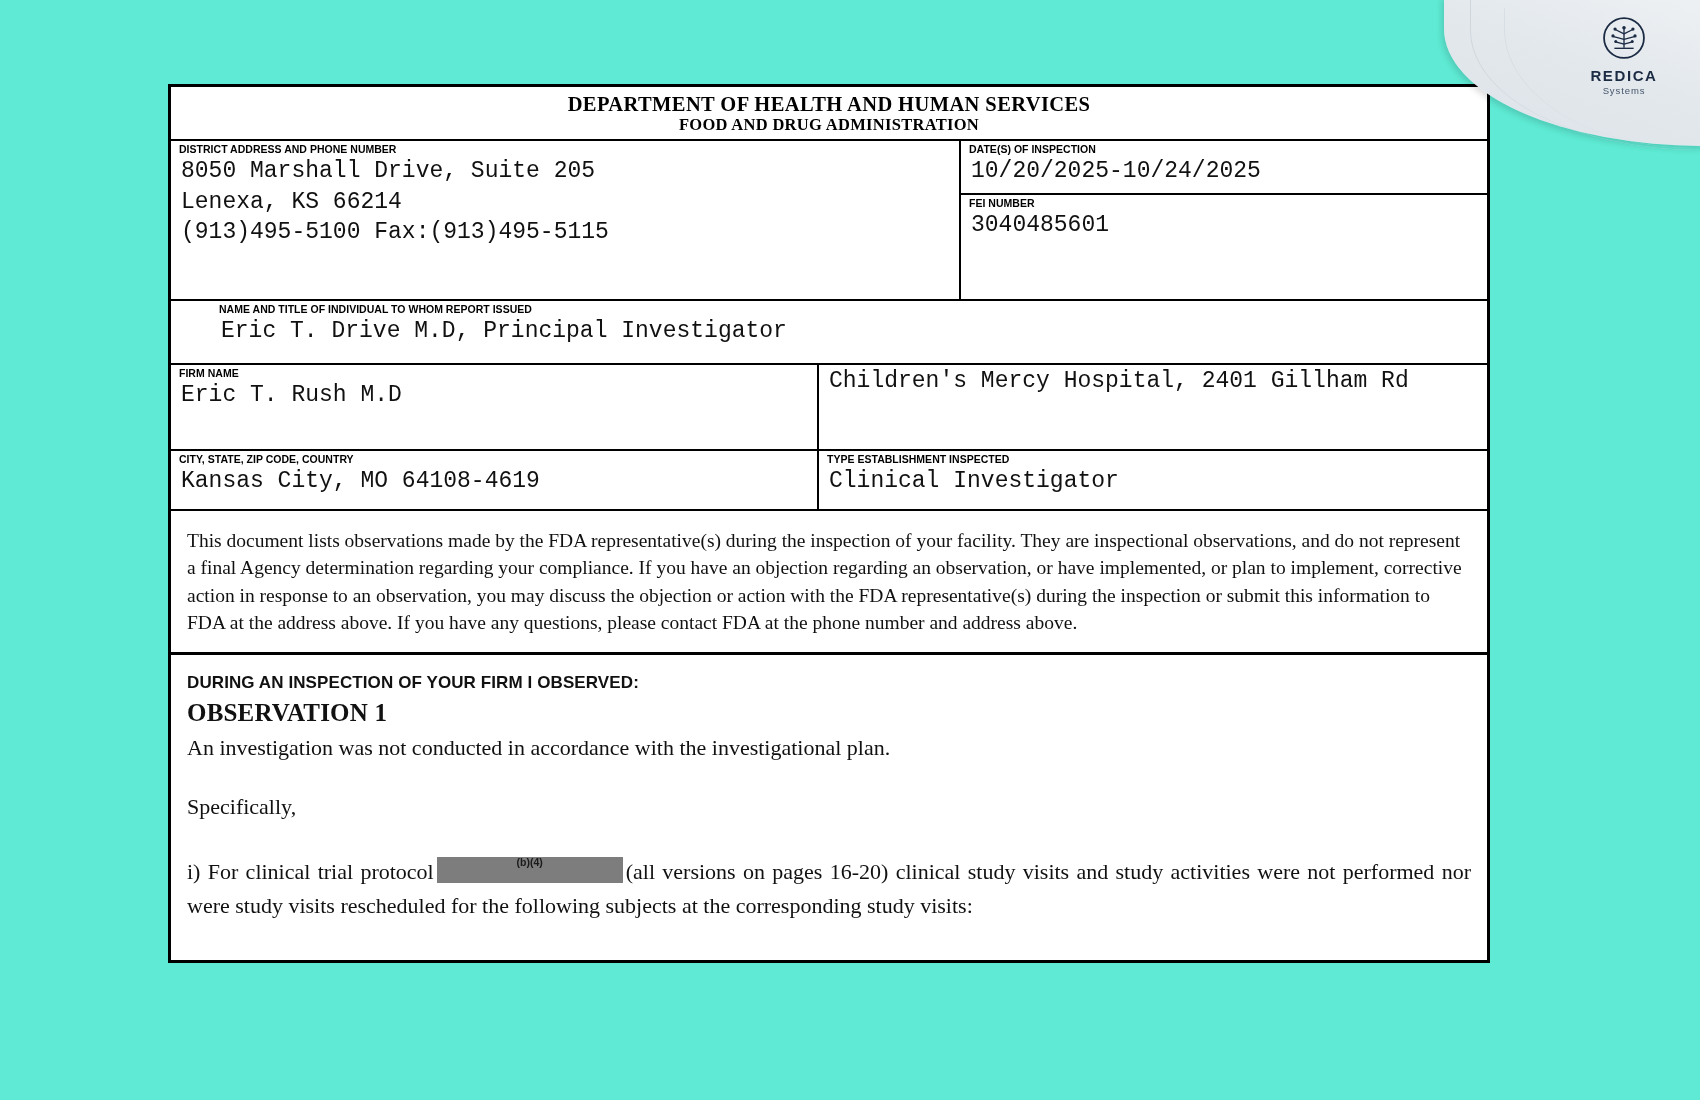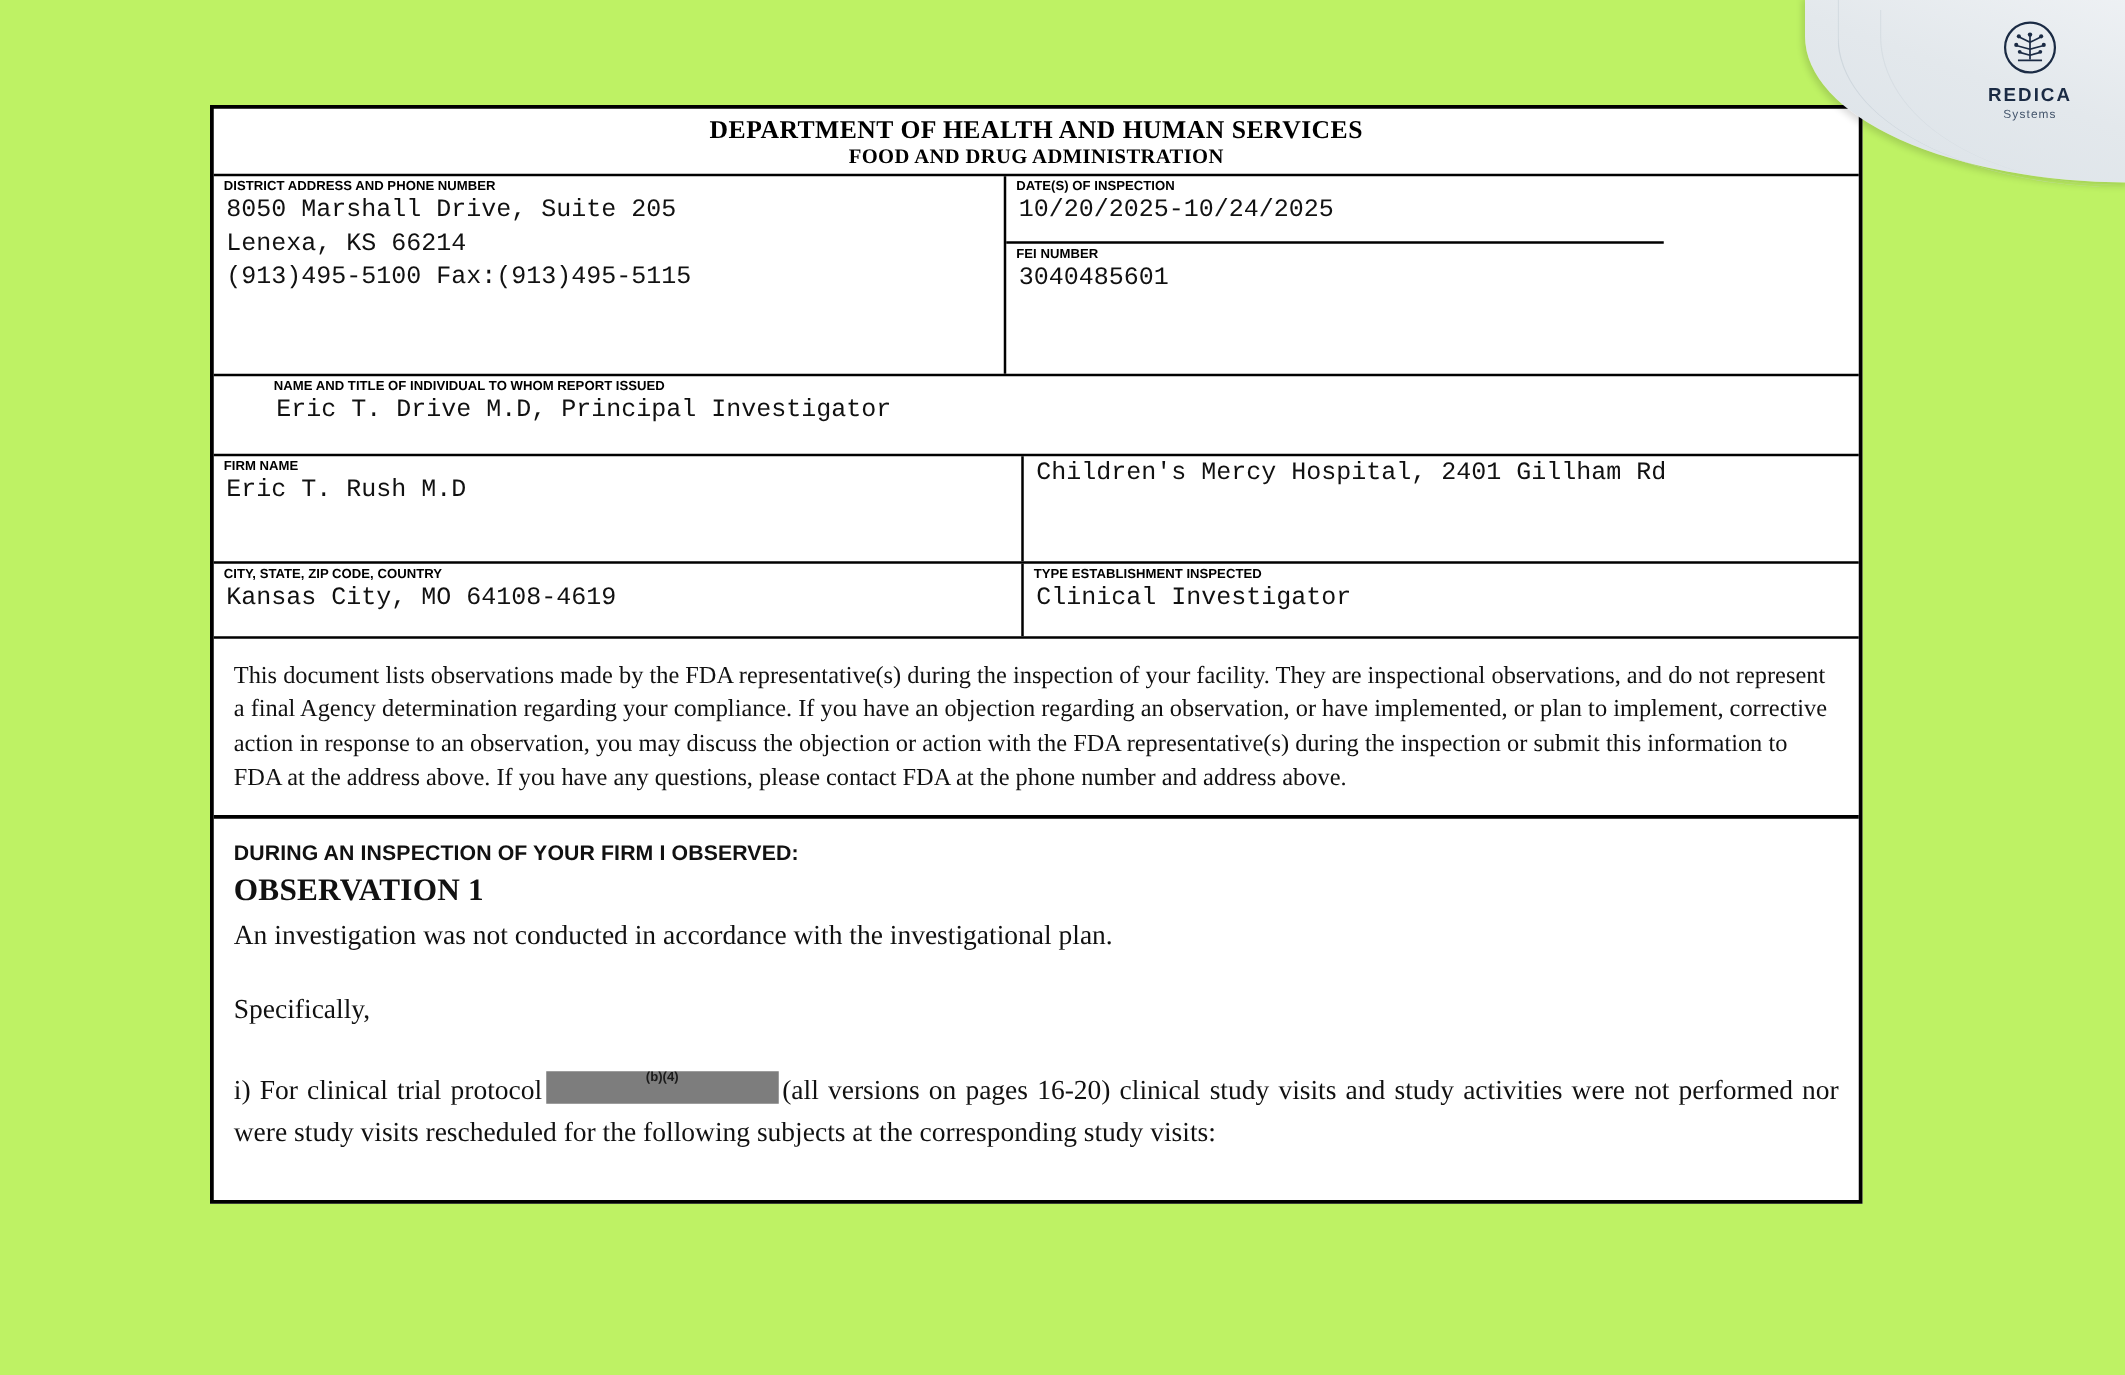--- a/index.html
+++ b/index.html
@@ -8,21 +8,21 @@
     width: 1700px; height: 1100px;
     background: #ffffff;
     font-family: "Liberation Serif", serif;
     overflow: hidden;
   }
 
   #page-root {
     position: relative;
     width: 1700px;
     height: 1100px;
-    background: #bef264;
+    background: #5eead4;
   }
 
   
   .corner-curl {
     position: absolute;
     top: 0; right: 0;
     width: 320px; height: 160px;
     overflow: hidden;
     pointer-events: none;
     z-index: 40;
@@ -119,28 +119,28 @@
     font-size: 10.5px;
     font-weight: bold;
     letter-spacing: .02px;
     color: #000;
     padding: 2px 0 0 8px;
     line-height: 1.15;
     white-space: nowrap;
   }
   .fld-value {
     font-family: "Liberation Mono", monospace;
-    font-size: 20px;
+    font-size: 23px;
     color: #111;
     padding: 1px 0 2px 10px;
     line-height: 1.33;
     white-space: pre-wrap;
   }
 
-  .col-left  { width: 634px; }
+  .col-left  { width: 790px; }
   .col-right { width: 526px; }
 
   .blk-district { min-height: 158px; }
   .blk-dates    { height: 54px; }
   .blk-fei      { height: 104px; }
   .blk-name     { min-height: 62px; padding-left: 40px; }
   .blk-firm     { width: 648px; min-height: 84px; }
   .blk-street   { width: 668px; min-height: 84px; }
   .blk-city     { width: 648px; min-height: 58px; }
   .blk-type     { width: 668px; min-height: 58px; }

